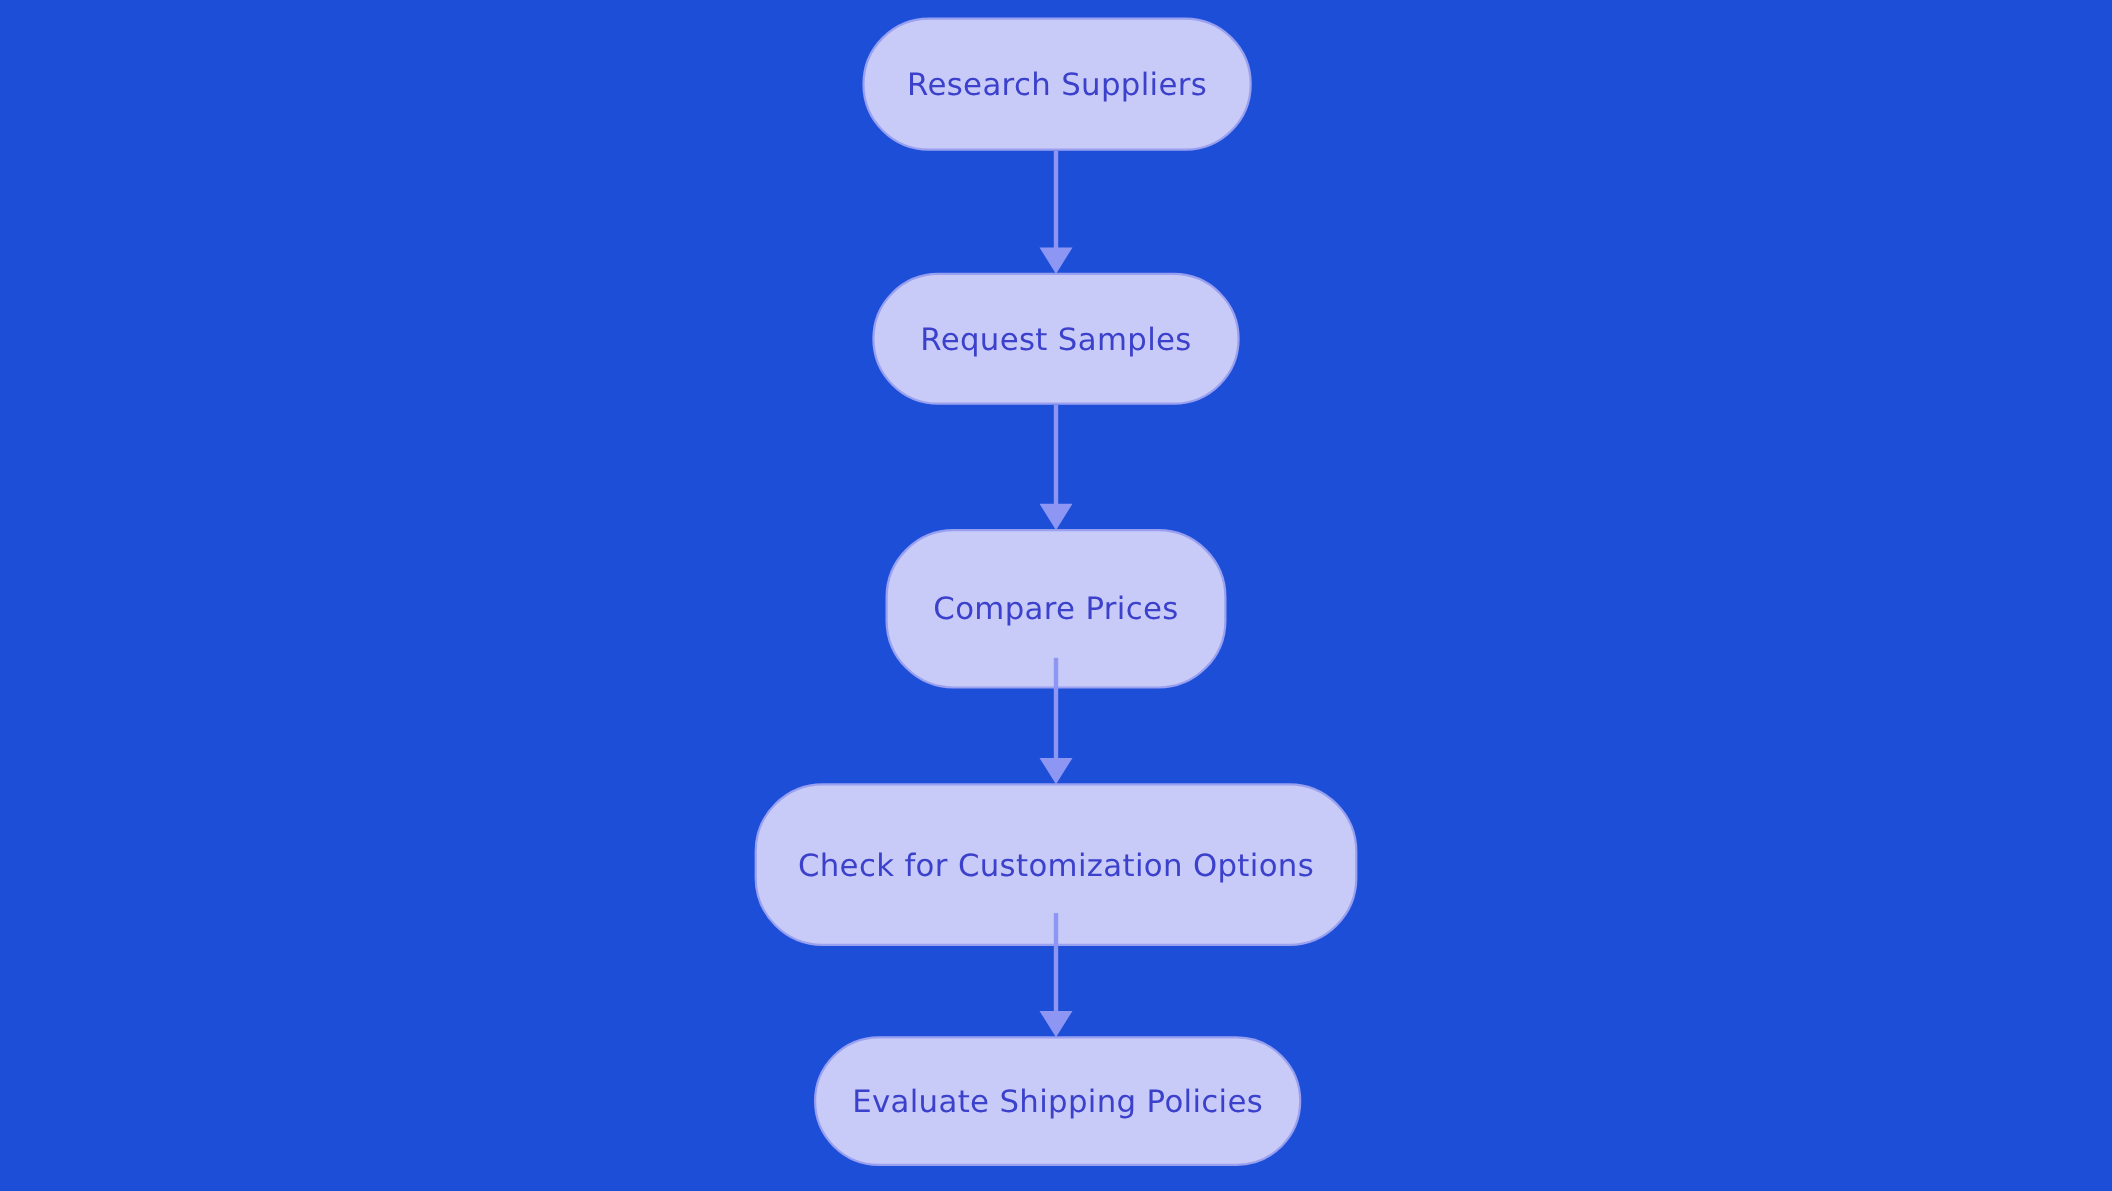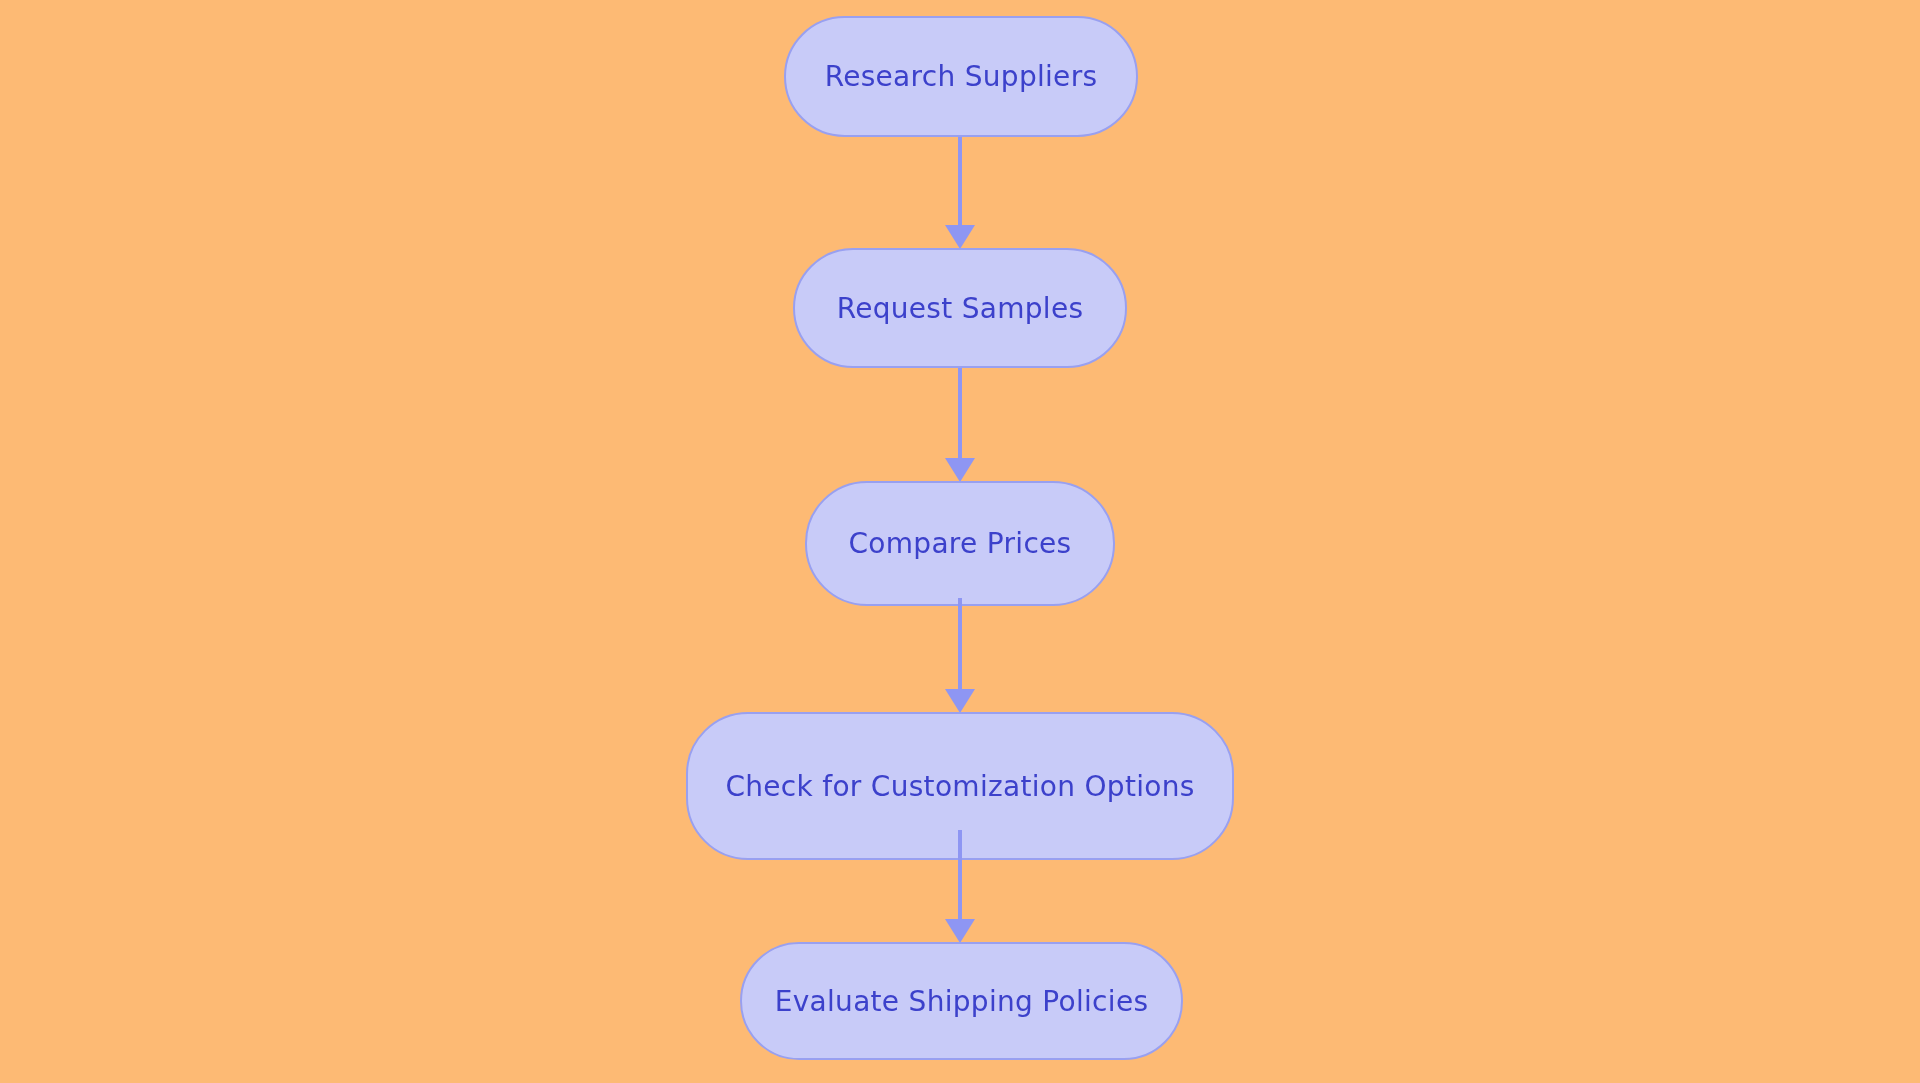--- a/index.html
+++ b/index.html
@@ -5,41 +5,41 @@
   html, body {
     margin: 0;
     padding: 0;
     background: #ffffff;
     font-family: "DejaVu Sans", "Liberation Sans", sans-serif;
   }
   .canvas {
     position: relative;
     width: 1920px;
     height: 1083px;
-    background: #fdba74;
+    background: #1d4ed8;
     overflow: hidden;
   }
   .node {
     position: absolute;
     box-sizing: border-box;
     background: #c8cbf8;
     border: 2px solid #99a0f0;
     border-radius: 62px;
     display: flex;
     align-items: center;
     justify-content: center;
     color: #3c41cb;
     font-size: 28px;
     font-weight: 500;
     letter-spacing: 0.3px;
     white-space: nowrap;
   }
   .node1 { left: 784px; top: 16px;  width: 354px; height: 121px; }
   .node2 { left: 793px; top: 248px; width: 334px; height: 120px; }
-  .node3 { left: 805px; top: 481px; width: 310px; height: 125px; }
+  .node3 { left: 805px; top: 481px; width: 310px; height: 145px; }
   .node4 { left: 686px; top: 712px; width: 548px; height: 148px; }
   .node5 { left: 740px; top: 942px; width: 443px; height: 118px; }
 
   .arrow {
     position: absolute;
     left: 944px;
     width: 32px;
   }
   .arrow1 { top: 137px; height: 112px; }
   .arrow2 { top: 368px; height: 114px; }

